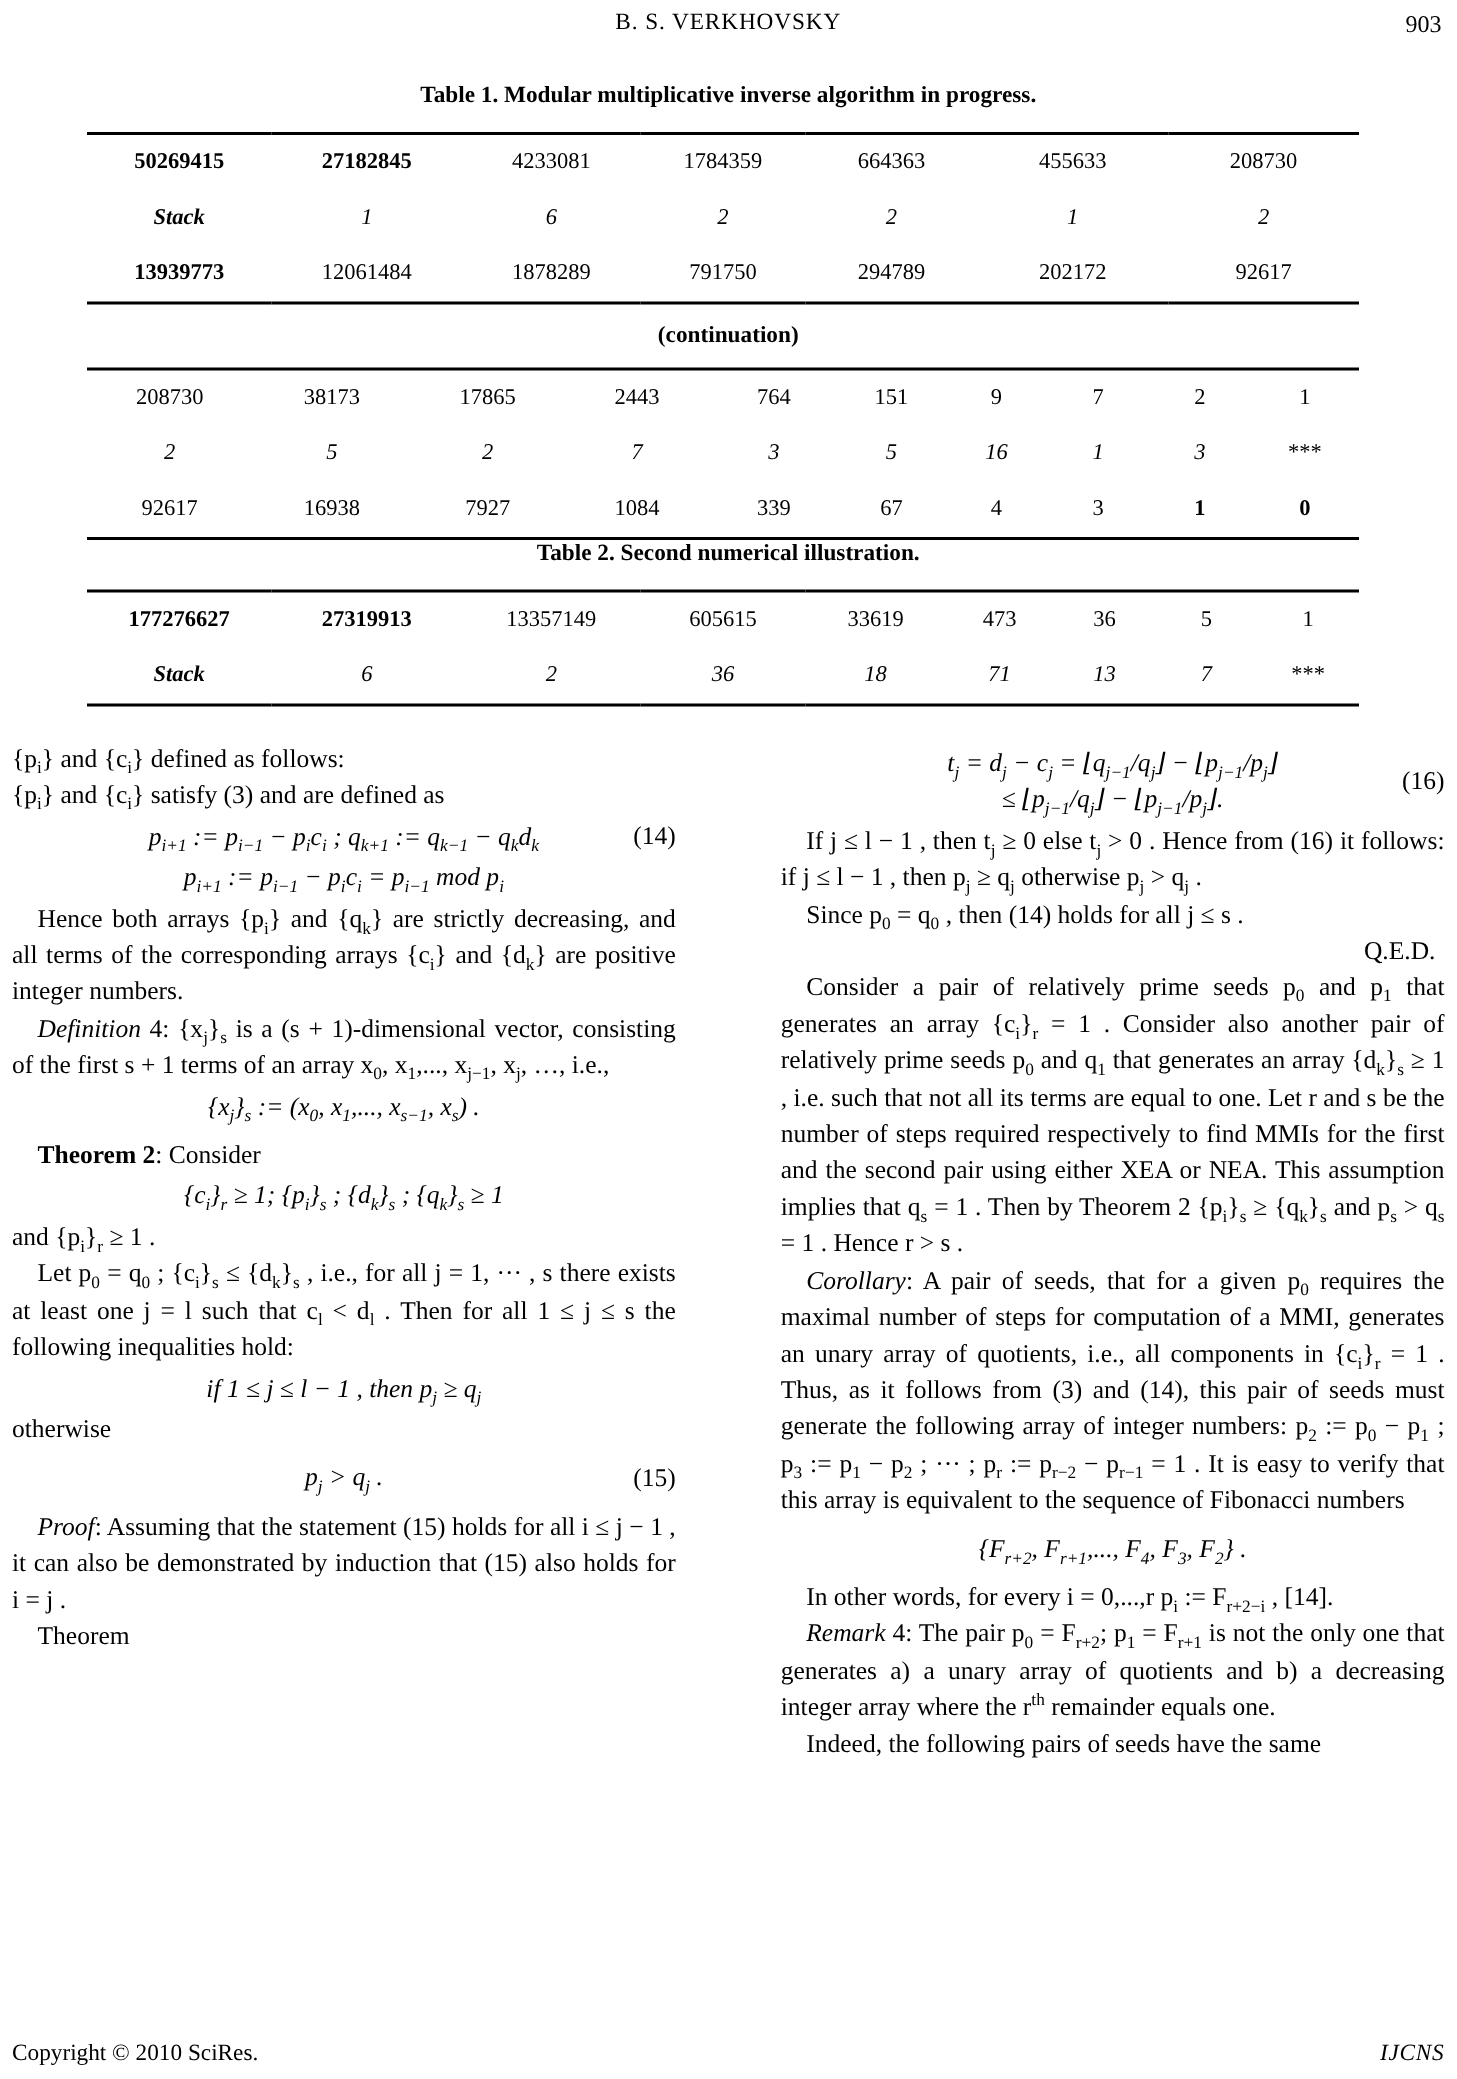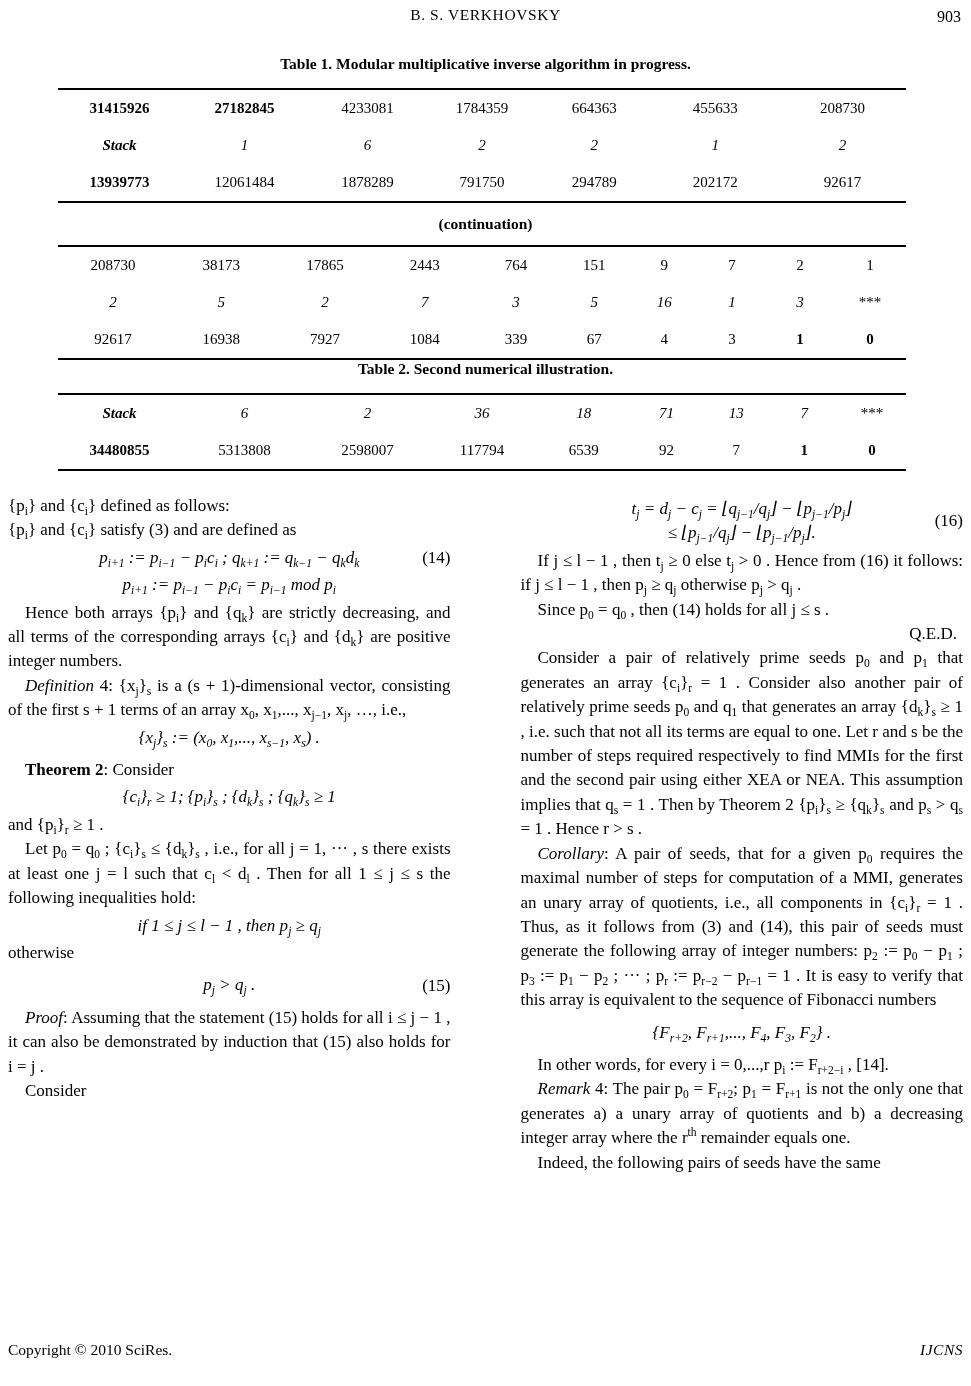--- a/index.html
+++ b/index.html
@@ -44,21 +44,21 @@
   
   .eq{position:relative;text-align:center;font-style:italic;margin:3px 0;}
   .eq .no{position:absolute;right:0;top:50%;transform:translateY(-50%);font-style:normal;}
   .eq .eline{display:block;}
   .eq.sp{margin:8px 0;}
   sub,sup{font-size:68%;line-height:0;}
   .qed{text-align:right;padding-right:6px;}
   .mt{margin-top:8px !important;}
   
   .ftr{
-    position:absolute;left:8px;right:8px;bottom:27px;
+    position:absolute;left:8px;right:8px;bottom:8px;
     display:flex;justify-content:space-between;font-size:15.5px;
   }
   .journal{font-weight:normal;font-style:italic;letter-spacing:.5px;}
 </style>
 </head>
 <body>
 
 <div class="page">
 
   <div class="hdr">
@@ -73,21 +73,21 @@
       <col style="width:14.5%">
         <col style="width:15%">
         <col style="width:14%">
         <col style="width:13%">
       <col style="width:13.5%">
         <col style="width:15%">
         <col style="width:15%">
     </colgroup>
     <tbody>
         <tr>
-          <td class="b">31415926</td>
+          <td class="b">50269415</td>
           <td class="b">27182845</td>
           <td>4233081</td>
           <td>1784359</td>
           <td>664363</td>
           <td>455633</td>
           <td>208730</td>
         </tr>
         <tr>
           <td class="b i">Stack</td>
           <td class="i">1</td>
@@ -173,40 +173,40 @@
         <col style="width:14%">
         <col style="width:13%">
       <col style="width:11%">
         <col style="width:8.5%">
         <col style="width:8%">
         <col style="width:8%">
       <col style="width:8%">
     </colgroup>
     <tbody>
         <tr>
+          <td class="b">177276627</td>
+          <td class="b">27319913</td>
+          <td>13357149</td>
+          <td>605615</td>
+          <td>33619</td>
+          <td>473</td>
+          <td>36</td>
+          <td>5</td>
+          <td>1</td>
+        </tr>
+        <tr>
           <td class="b i">Stack</td>
           <td class="i">6</td>
           <td class="i">2</td>
           <td class="i">36</td>
           <td class="i">18</td>
           <td class="i">71</td>
           <td class="i">13</td>
           <td class="i">7</td>
           <td>***</td>
-        </tr>
-        <tr>
-          <td class="b">34480855</td>
-          <td>5313808</td>
-          <td>2598007</td>
-          <td>117794</td>
-          <td>6539</td>
-          <td>92</td>
-          <td>7</td>
-          <td class="b">1</td>
-          <td class="b">0</td>
         </tr>
       </tbody>
   </table>
 
   <div class="columns">
 
     <div class="col">
       <p>{p<sub>i</sub>} and {c<sub>i</sub>}  defined as follows:</p>
       <p>{p<sub>i</sub>} and {c<sub>i</sub>}  satisfy (3) and are defined as</p>
       <div class="eq">
@@ -221,21 +221,21 @@
       <div class="eq">{c<sub>i</sub>}<sub>r</sub> ≥ 1; {p<sub>i</sub>}<sub>s</sub> ; {d<sub>k</sub>}<sub>s</sub> ; {q<sub>k</sub>}<sub>s</sub> ≥ 1</div>
       <p>and {p<sub>i</sub>}<sub>r</sub> ≥ 1 .</p>
       <p class="ind">Let p<sub>0</sub> = q<sub>0</sub> ; {c<sub>i</sub>}<sub>s</sub> ≤ {d<sub>k</sub>}<sub>s</sub> , i.e., for all j = 1, ··· , s there exists at least one j = l such that c<sub>l</sub> &lt; d<sub>l</sub> . Then for all 1 ≤ j ≤ s the following inequalities hold:</p>
       <div class="eq">if 1 ≤ j ≤ l − 1 , then p<sub>j</sub> ≥ q<sub>j</sub></div>
       <p>otherwise</p>
       <div class="eq sp">
         <span class="eline">p<sub>j</sub> &gt; q<sub>j</sub> .</span>
         <span class="no">(15)</span>
       </div>
       <p class="ind"><span class="lead-i">Proof</span><span>: Assuming that the statement (15) holds for all i ≤ j − 1 , it can also be demonstrated by induction that (15) also holds for i = j .</span></p>
-      <p class="ind">Consider</p>
+      <p class="ind">Theorem</p>
     </div>
 
     <div class="col">
       <div class="eq">
         <span class="eline">t<sub>j</sub> = d<sub>j</sub> − c<sub>j</sub> = ⌊q<sub>j−1</sub>/q<sub>j</sub>⌋ − ⌊p<sub>j−1</sub>/p<sub>j</sub>⌋</span>
         <span class="eline">≤ ⌊p<sub>j−1</sub>/q<sub>j</sub>⌋ − ⌊p<sub>j−1</sub>/p<sub>j</sub>⌋.</span>
         <span class="no">(16)</span>
       </div>
       <p class="ind">If j ≤ l − 1 , then t<sub>j</sub> ≥ 0 else t<sub>j</sub> &gt; 0 . Hence from (16) it follows: if j ≤ l − 1 , then p<sub>j</sub> ≥ q<sub>j</sub> otherwise p<sub>j</sub> &gt; q<sub>j</sub> .</p>
       <p class="ind">Since p<sub>0</sub> = q<sub>0</sub> , then (14) holds for all j ≤ s .</p>

